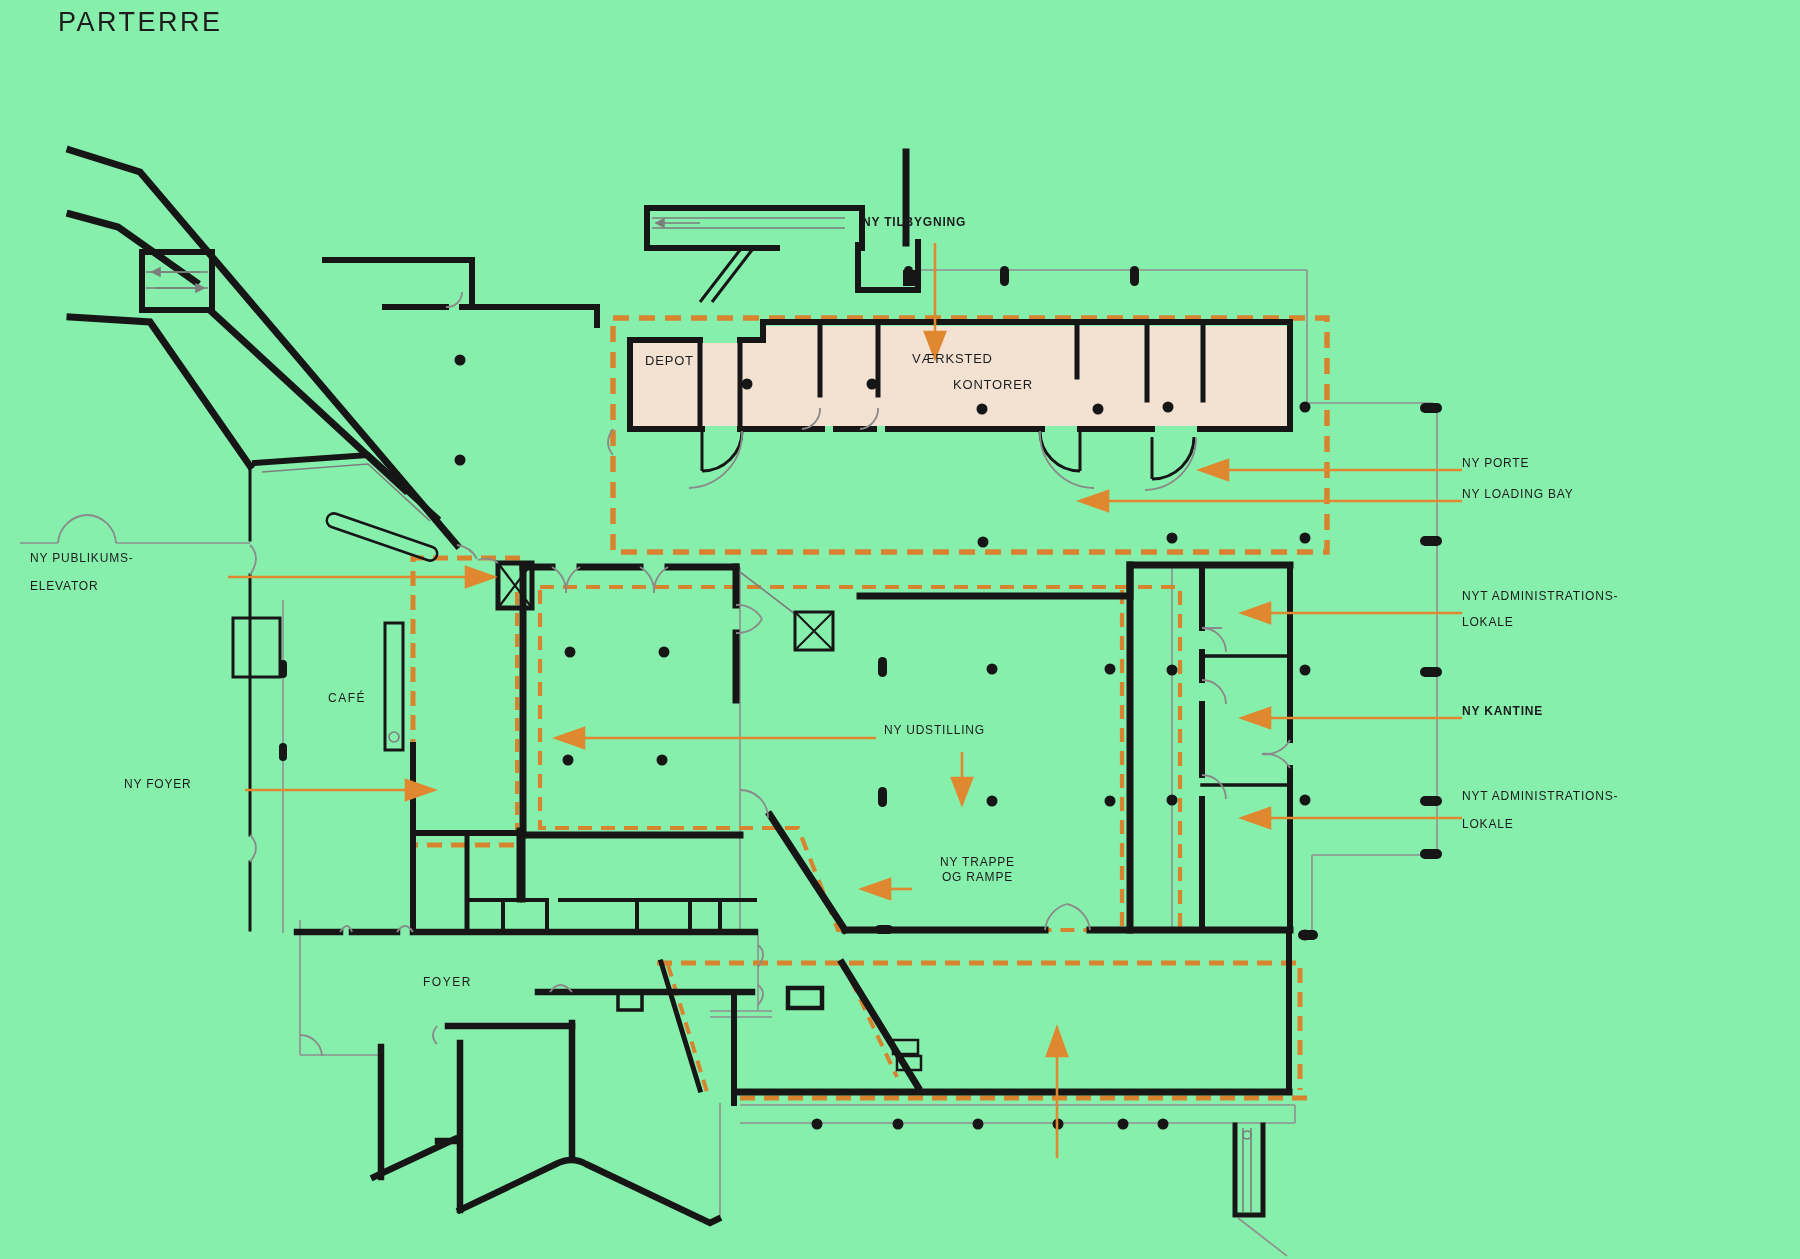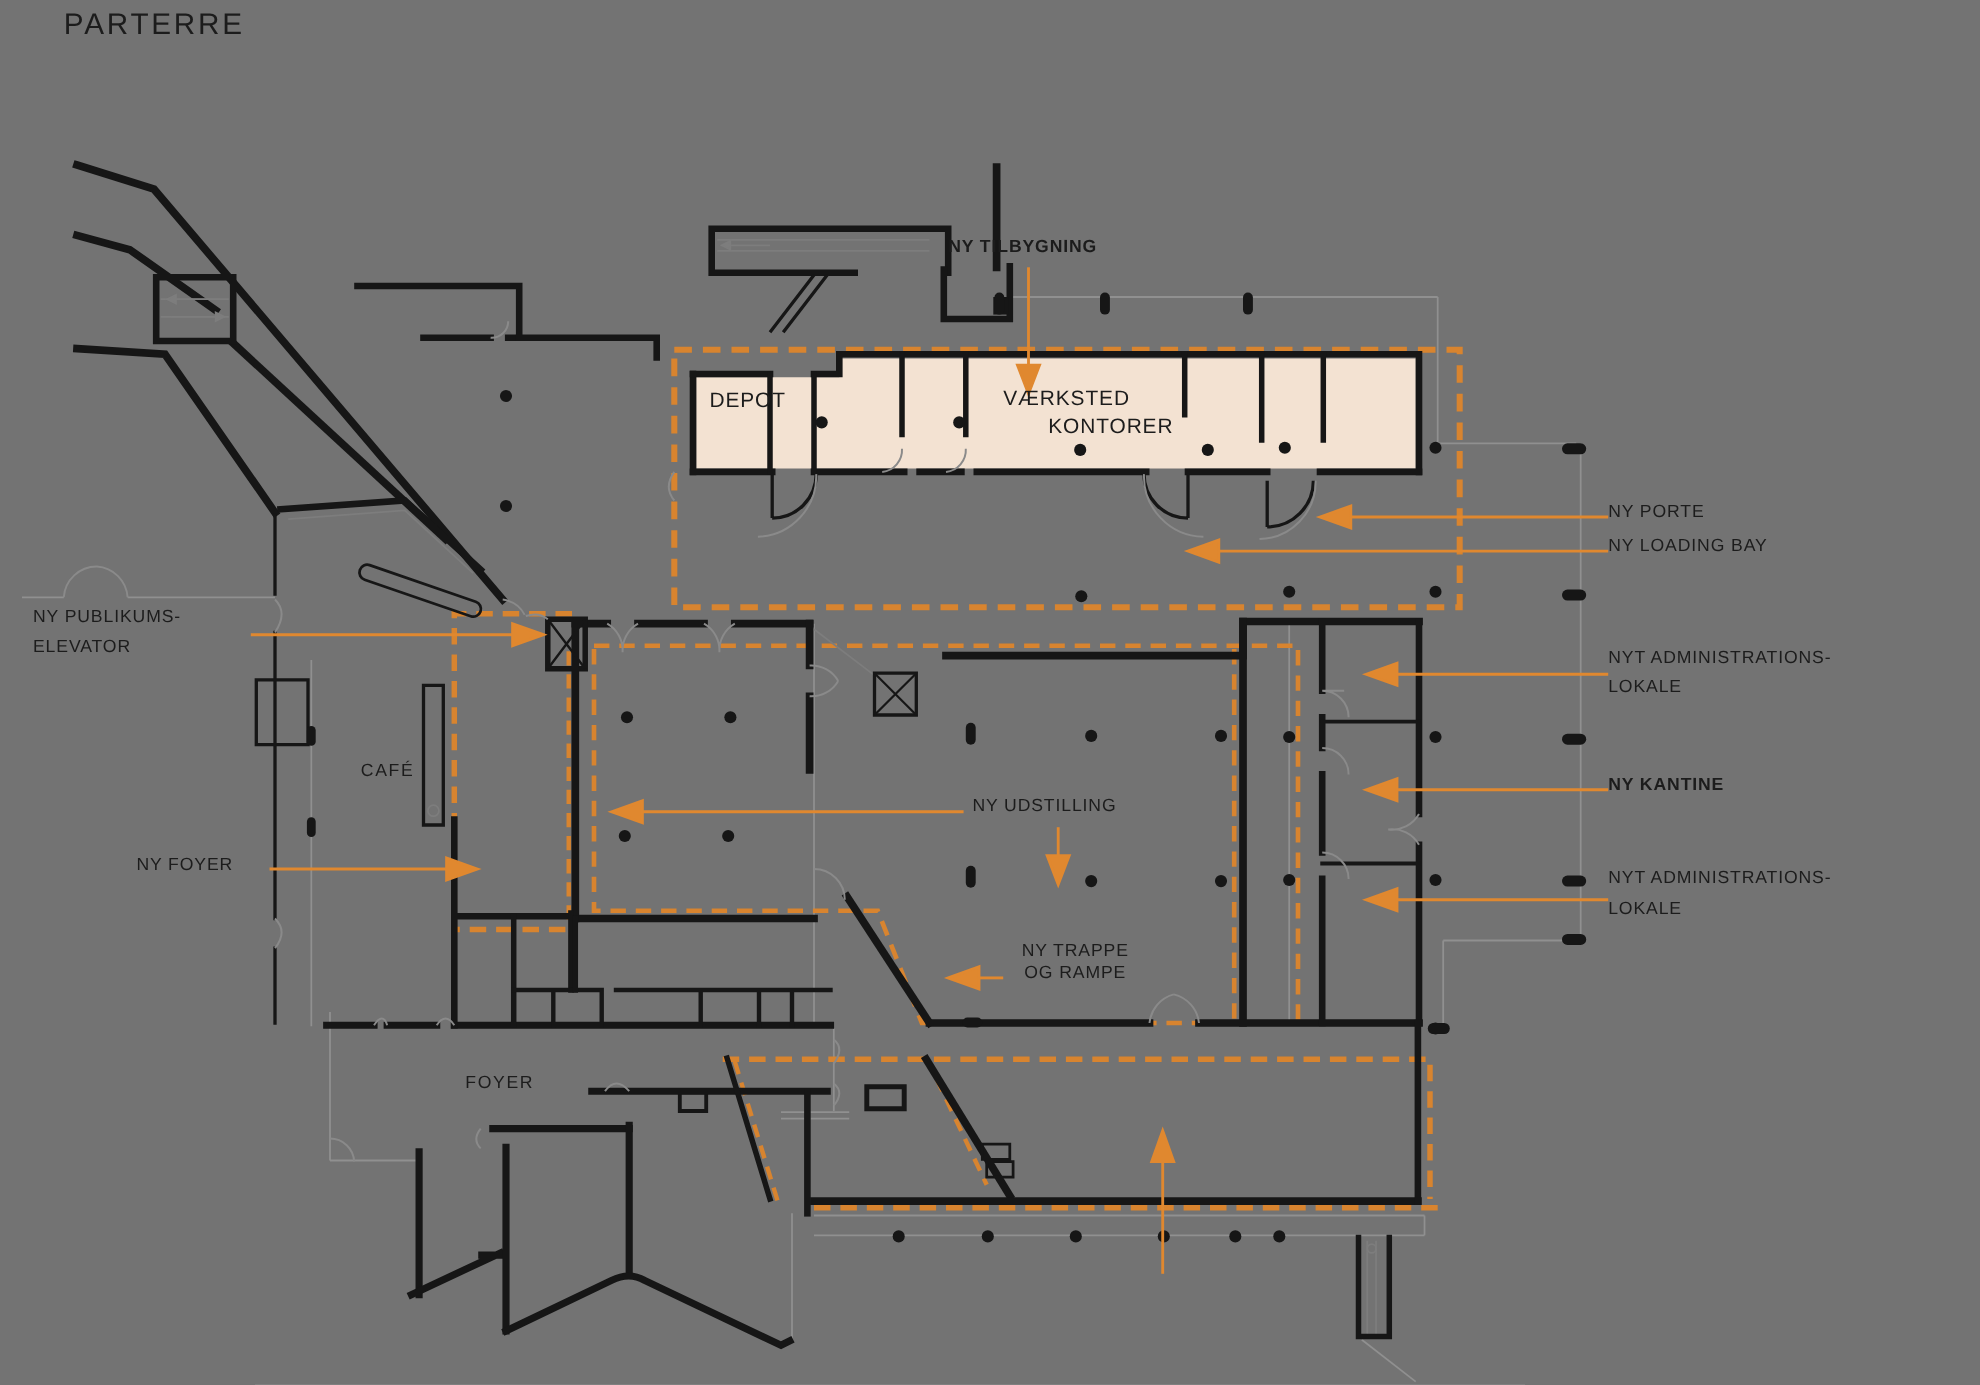--- a/index.html
+++ b/index.html
@@ -1,23 +1,23 @@
 <!DOCTYPE html>
 <html><head>
 <meta charset="utf-8">
 <style>
   html,body{margin:0;padding:0;background:#fff;}
-  #stage{position:relative;width:1800px;height:1259px;background:#737373;overflow:hidden;
+  #stage{position:relative;width:1800px;height:1259px;background:#86efac;overflow:hidden;
          font-family:"Liberation Sans", sans-serif;}
   svg{position:absolute;left:0;top:0;}
-  .lbl{position:absolute;color:#1c1c1c;font-size:16px;line-height:1.25;white-space:nowrap;
+  .lbl{position:absolute;color:#1c1c1c;font-size:12px;line-height:1.25;white-space:nowrap;
        letter-spacing:0.8px;}
   .lbl.big{font-size:27px;letter-spacing:2.5px;}
   .lbl.bold{font-weight:bold;}
-  .lbl.room{font-size:19px;text-align:right;}
+  .lbl.room{font-size:13px;text-align:right;}
   .lbl.center{text-align:center;white-space:normal;}
 </style>
 </head>
 <body>
 
 <div id="stage">
 
 <svg width="1800" height="1259" viewBox="0 0 1800 1259">
 
   <g>

